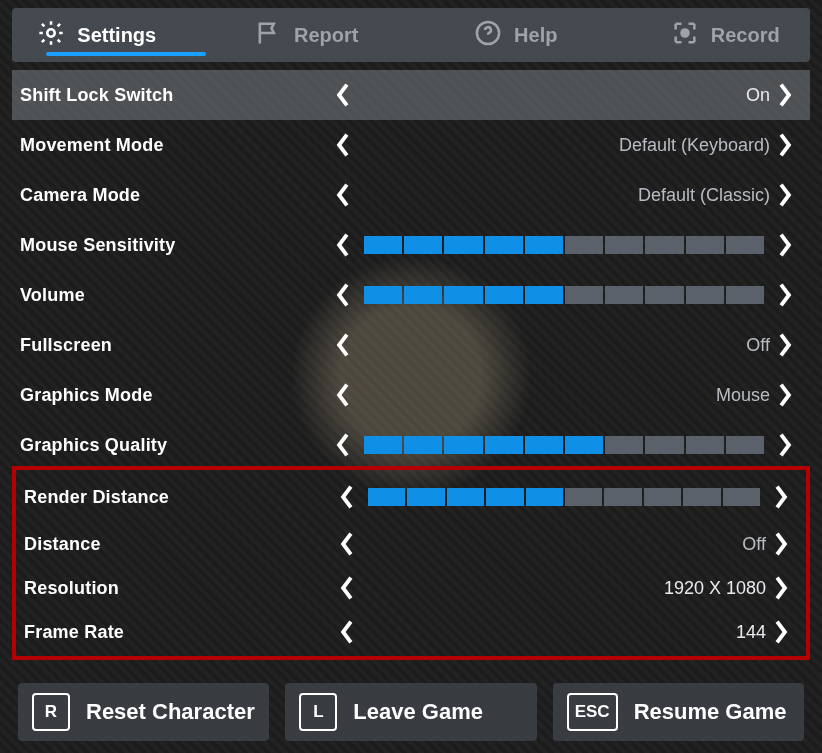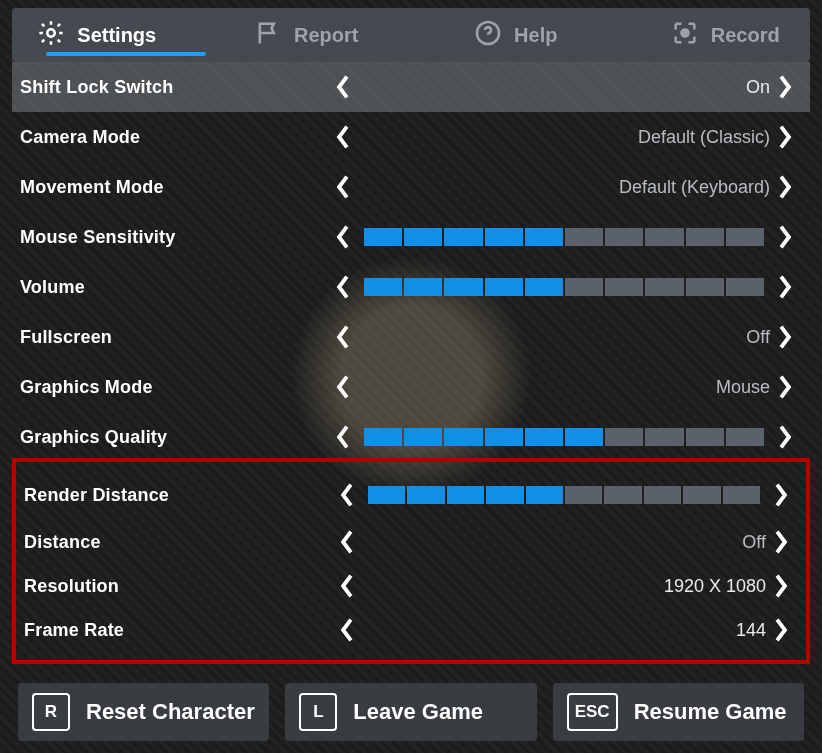--- a/index.html
+++ b/index.html
@@ -12,38 +12,38 @@
     position:relative;color:#fff;
   }
   .panel{position:absolute;left:12px;top:8px;right:12px;background:transparent;}
   .tabbar{display:flex;align-items:center;height:54px;background:rgba(75,80,88,.85);border-radius:4px;overflow:hidden;gap:40px;}
   .tab{flex:1;display:flex;align-items:center;justify-content:center;gap:12px;height:100%;cursor:pointer;}
   .tab svg{width:28px;height:28px;}
   .tab .lbl{font-size:20px;font-weight:600;color:#9ea3aa;}
   .tab.active .lbl{color:#fff;}
   .tab.active{position:relative;}
   .tab-underline{position:absolute;left:34px;bottom:6px;width:160px;height:4px;background:#1aa0ff;border-radius:2px;}
-  .rows{margin-top:0;}
+  .rows{margin-top:8px;}
   .row{display:flex;align-items:center;height:50px;padding:0 10px 0 8px;}
   .row.hover{background:rgba(120,125,132,.55);}
   .highlight-box{border:4px solid #b40000;margin-top:-4px;}
   .label{width:308px;font-size:18px;font-weight:700;color:#fff;letter-spacing:.2px;}
   .label.bold{font-weight:800;}
   .arrow{width:30px;height:30px;display:flex;align-items:center;justify-content:center;cursor:pointer;}
   .arrow svg{width:18px;height:26px;}
   .value{flex:1;text-align:right;font-size:18px;color:#b8bcc2;font-weight:500;}
   .value.white{color:#e8eaee;}
   .segbar{flex:1;display:flex;gap:2px;margin:0 6px;}
   .seg{flex:1;height:18px;background:#5b616b;}
   .seg.on{background:#0f8fe6;}
   .footer{position:absolute;left:18px;right:18px;bottom:12px;display:flex;gap:16px;}
   .fbtn{flex:1;display:flex;align-items:center;gap:16px;height:58px;background:rgba(60,64,70,.88);border-radius:4px;padding:0 14px;cursor:pointer;}
   .key{min-width:38px;height:38px;border:2.5px solid #fff;border-radius:4px;display:flex;align-items:center;justify-content:center;font-weight:700;font-size:17px;padding:0 6px;}
   .fbtn .flbl{font-size:22px;font-weight:700;}
-  .hb-inner{padding:8px 0;}
+  .hb-inner{padding:2px 0;}
 </style>
 </head>
 <body>
 
 <div class="panel">
   <div class="tabbar">
     <div class="tab active">
       <span>
         <svg viewBox="0 0 24 24" fill="none" stroke="#fff" stroke-width="2.2">
             <circle cx="12" cy="12" r="3.2"></circle>
@@ -92,42 +92,42 @@
         </div>
       <div class="value white">On</div>
       <div class="arrow">
           <svg viewBox="0 0 12 20" fill="none" stroke="#fff" stroke-width="3">
             <path d="M3 2l6 8-6 8"></path>
           </svg>
         </div>
     </div>
 
     <div class="row">
+      <div class="label bold">Movement Mode</div>
+      <div class="arrow">
+          <svg viewBox="0 0 12 20" fill="none" stroke="#fff" stroke-width="3">
+            <path d="M9 2 3 10l6 8"></path>
+          </svg>
+        </div>
+      <div class="value">Default (Keyboard)</div>
+      <div class="arrow">
+          <svg viewBox="0 0 12 20" fill="none" stroke="#fff" stroke-width="3">
+            <path d="M3 2l6 8-6 8"></path>
+          </svg>
+        </div>
+    </div>
+
+    <div class="row">
       <div class="label bold">Camera Mode</div>
       <div class="arrow">
           <svg viewBox="0 0 12 20" fill="none" stroke="#fff" stroke-width="3">
             <path d="M9 2 3 10l6 8"></path>
           </svg>
         </div>
       <div class="value">Default (Classic)</div>
-      <div class="arrow">
-          <svg viewBox="0 0 12 20" fill="none" stroke="#fff" stroke-width="3">
-            <path d="M3 2l6 8-6 8"></path>
-          </svg>
-        </div>
-    </div>
-
-    <div class="row">
-      <div class="label bold">Movement Mode</div>
-      <div class="arrow">
-          <svg viewBox="0 0 12 20" fill="none" stroke="#fff" stroke-width="3">
-            <path d="M9 2 3 10l6 8"></path>
-          </svg>
-        </div>
-      <div class="value">Default (Keyboard)</div>
       <div class="arrow">
           <svg viewBox="0 0 12 20" fill="none" stroke="#fff" stroke-width="3">
             <path d="M3 2l6 8-6 8"></path>
           </svg>
         </div>
     </div>
 
     <div class="row">
       <div class="label bold">Mouse Sensitivity</div>
       <div class="arrow">

